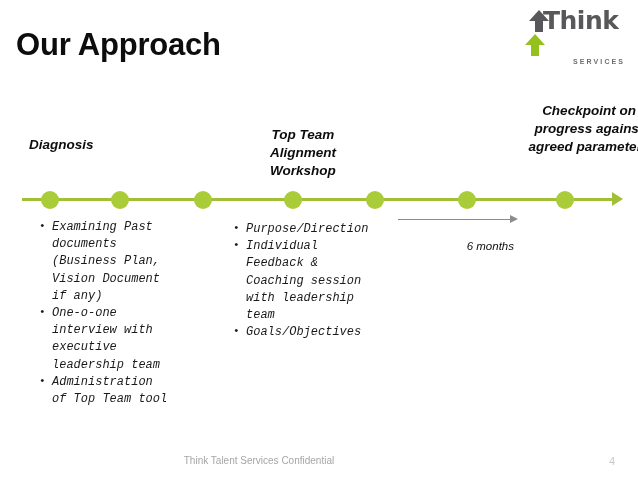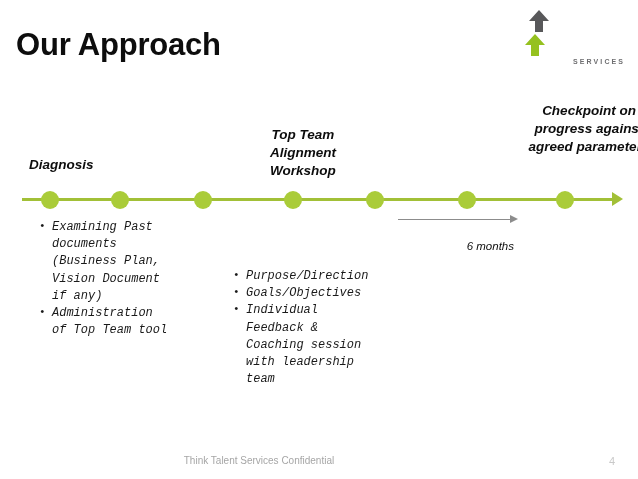--- a/index.html
+++ b/index.html
@@ -106,21 +106,21 @@
 
   
   .stage-label {
     position: absolute;
     font-style: italic;
     font-weight: bold;
     font-size: 13.5px;
     line-height: 18px;
     color: #0d0d0d;
   }
-  #stage-label-0 { left: 29px;  top: 156px; text-align: center; }
+  #stage-label-0 { left: 29px;  top: 136px; text-align: center; }
   #stage-label-1 { left: 240px; top: 126px; width: 126px; text-align: center; }
   #stage-label-2 { left: 503px; top: 102px; width: 126px; text-align: center; margin-left: 23px; }
 
   
   .bullet-list {
     position: absolute;
     font-style: italic;
     font-size: 12px;
     line-height: 17.2px;
     color: #1a1a1a;
@@ -137,21 +137,21 @@
   .bullet-list li::before {
     content: "\2022";
     position: absolute;
     left: 1px;
     top: -1px;
     font-size: 11px;
     font-style: normal;
     color: #1a1a1a;
   }
   #bullets-0 { left: 38px;  top: 219px; width: 130px; }
-  #bullets-1 { left: 232px; top: 221px; width: 145px; margin-top: 47px; }
+  #bullets-1 { left: 232px; top: 221px; width: 145px; }
 
   
   #duration-annotation {
     position: absolute;
     left: 398px;
     top: 215px;
     width: 126px;
     height: 32px;
   }
   #duration-line {
@@ -206,20 +206,21 @@
 </style>
 </head>
 <body>
 
 <div id="page-title">Our Approach</div>
 
 <div id="logo">
   <svg class="arrow-think" width="20" height="22" viewBox="0 0 20 22" aria-hidden="true">
     <polygon points="10,0 20,11 14,11 14,22 6,22 6,11 0,11" fill="#58585a"></polygon>
   </svg>
+  <div class="logo-word word-think">Think</div>
 
   <svg class="arrow-talent" width="20" height="22" viewBox="0 0 20 22" aria-hidden="true">
     <polygon points="10,0 20,11 14,11 14,22 6,22 6,11 0,11" fill="#95c11f"></polygon>
   </svg>
 
   <div class="word-services">SERVICES</div>
 </div>
 
 <div id="timeline-axis"></div>
 <div id="timeline-arrowhead"></div>
@@ -232,27 +233,28 @@
 <div class="tl-dot" style="left:556px;"></div>
 
 <div class="stage-label" id="stage-label-0">Diagnosis</div>
 
 <div class="stage-label" id="stage-label-1">Top Team Alignment Workshop</div>
 
 <div class="stage-label" id="stage-label-2">Checkpoint on progress against agreed parameters</div>
 
 <ul class="bullet-list" id="bullets-0">
   <li>Examining Past documents (Business Plan, Vision Document if any)</li>
+  <li>One-o-one interview with executive leadership team</li>
   <li>Administration of Top Team tool</li>
 </ul>
 
 <ul class="bullet-list" id="bullets-1">
   <li>Purpose/Direction</li>
+  <li>Individual Feedback &amp; Coaching session with leadership team</li>
   <li>Goals/Objectives</li>
-  <li>Individual Feedback &amp; Coaching session with leadership team</li>
 </ul>
 
 <div id="duration-annotation">
   <div id="duration-line"></div>
   <div id="duration-arrowhead"></div>
   <div id="duration-label">6 months</div>
 </div>
 
 <div id="footer-confidential">Think Talent Services Confidential</div>
 <div id="footer-page-number">4</div>

